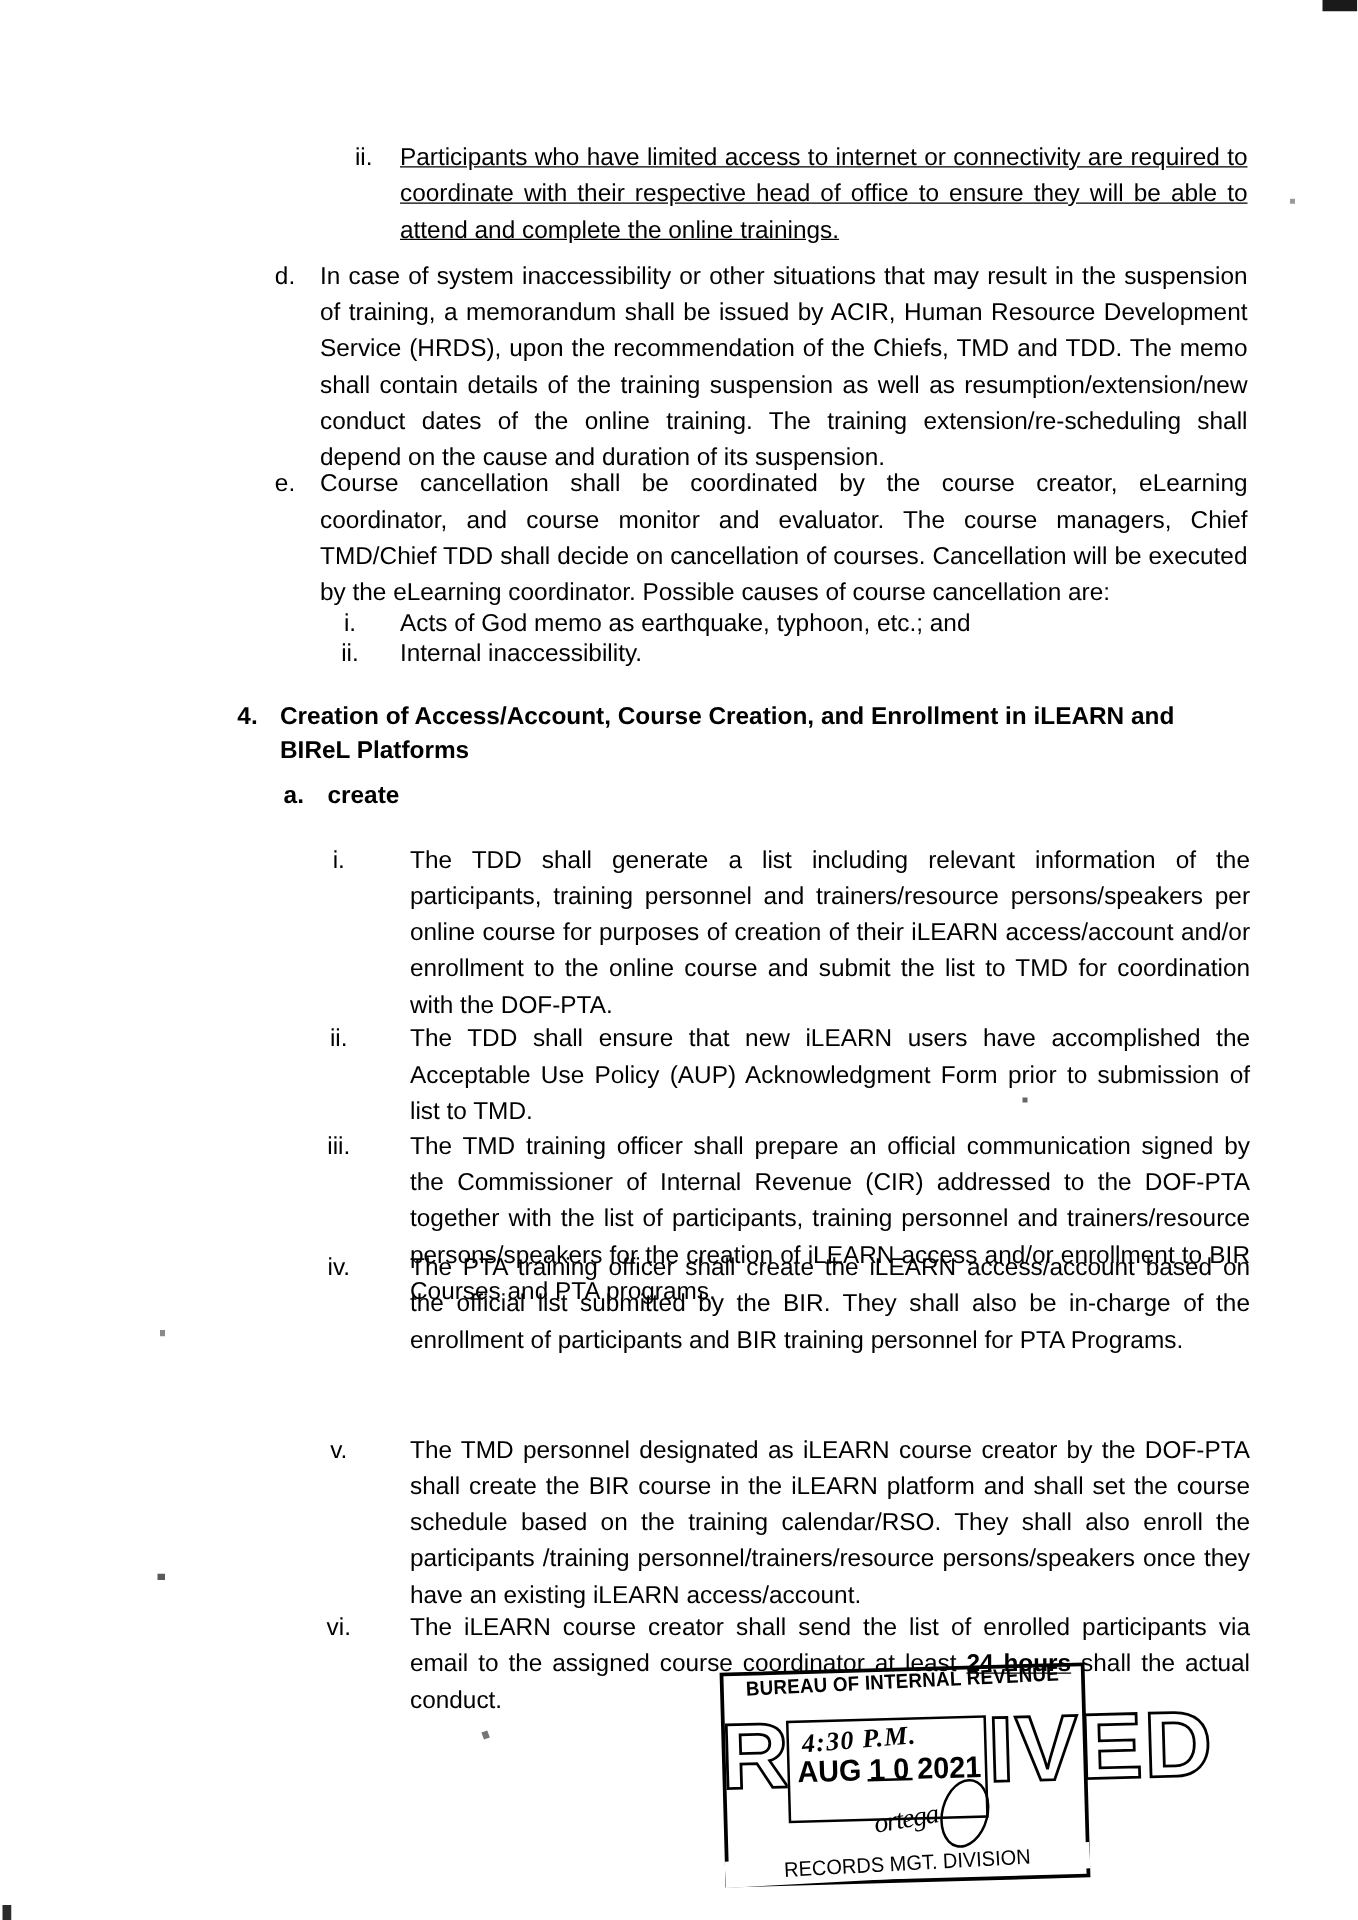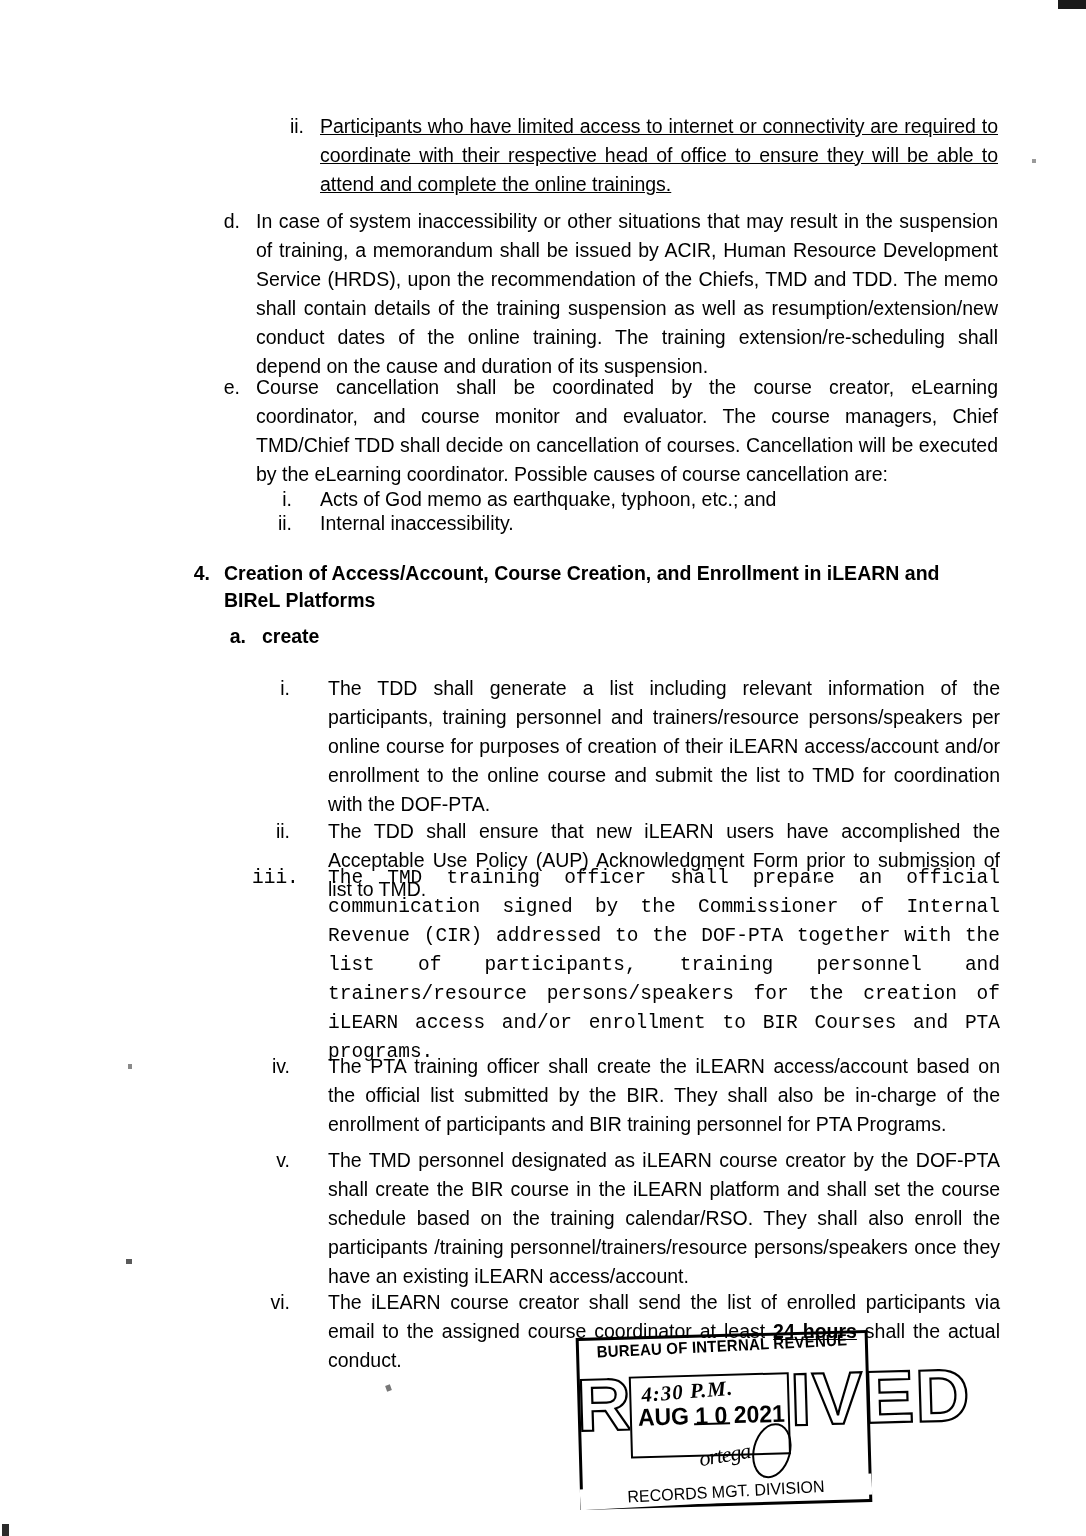--- a/index.html
+++ b/index.html
@@ -87,21 +87,21 @@
   }
 
   
   .row {
     position: absolute;
     display: flex;
     align-items: flex-start;
   }
   .marker {
     flex: 0 0 auto;
-    text-align: right;
+    text-align: center;
     white-space: nowrap;
   }
   .body-text {
     flex: 1 1 auto;
   }
 
   
   .lvl-rom-top {
     left: 278px;
     width: 720px;
@@ -340,26 +340,26 @@
     <div class="row lvl-rom-main" style="top:674px;">
       <span class="marker">i.</span>
       <span class="body-text">The TDD shall generate a list including relevant information of the participants, training personnel and trainers/resource persons/speakers per online course for purposes of creation of their iLEARN access/account and/or enrollment to the online course and submit the list to TMD for coordination with the DOF-PTA.</span>
     </div>
 
     <div class="row lvl-rom-main" style="top:817px;">
       <span class="marker">ii.</span>
       <span class="body-text">The TDD shall ensure that new iLEARN users have accomplished the Acceptable Use Policy (AUP) Acknowledgment Form prior to submission of list to TMD.</span>
     </div>
 
-    <div class="row lvl-rom-main" style="top:864px;font-family:Liberation Mono, monospace;">
+    <div class="row lvl-rom-main" style="top:903px;">
       <span class="marker">iii.</span>
       <span class="body-text">The TMD training officer shall prepare an official communication signed by the Commissioner of Internal Revenue (CIR) addressed to the DOF-PTA together with the list of participants, training personnel and trainers/resource persons/speakers for the creation of iLEARN access and/or enrollment to BIR Courses and PTA programs.</span>
     </div>
 
-    <div class="row lvl-rom-main" style="top:1052px;">
+    <div class="row lvl-rom-main" style="top:1000px;">
       <span class="marker">iv.</span>
       <span class="body-text">The PTA training officer shall create the iLEARN access/account based on the official list submitted by the BIR. They shall also be in-charge of the enrollment of participants and BIR training personnel for PTA Programs.</span>
     </div>
 
     <div class="row lvl-rom-main" style="top:1146px;">
       <span class="marker">v.</span>
       <span class="body-text">The TMD personnel designated as iLEARN course creator by the DOF-PTA shall create the BIR course in the iLEARN platform and shall set the course schedule based on the training calendar/RSO. They shall also enroll the participants /training personnel/trainers/resource persons/speakers once they have an existing iLEARN access/account.</span>
     </div>
 
     <div class="row lvl-rom-main" style="top:1288px;">

